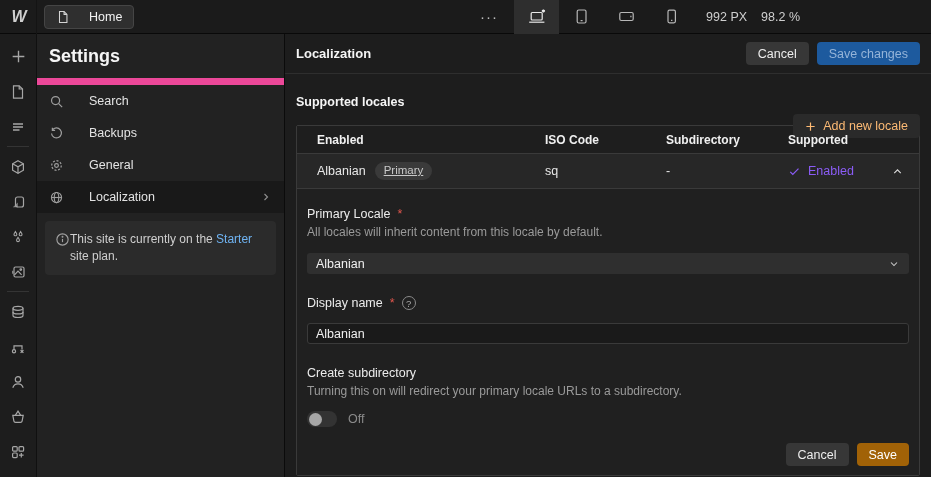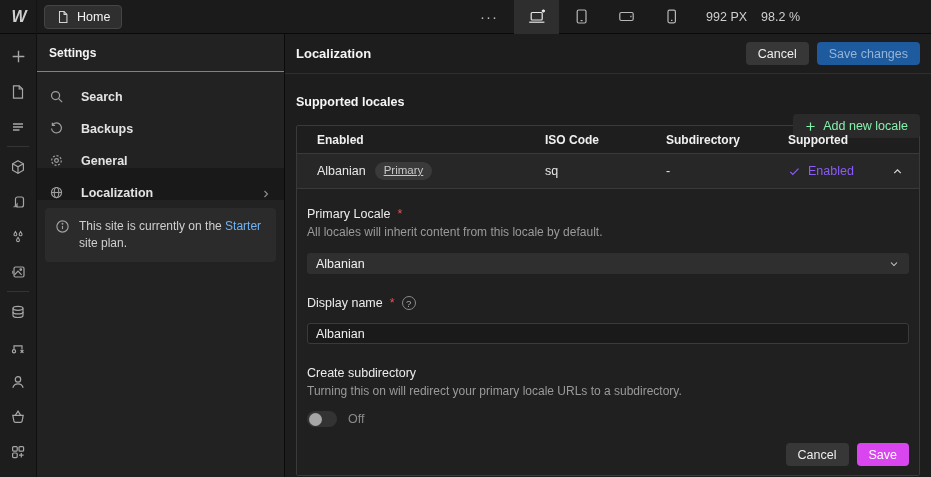--- a/index.html
+++ b/index.html
@@ -9,21 +9,21 @@
 
   .app { width:931px; height:477px; display:flex; flex-direction:column; }
 
   
   .topbar { height:34px; background:#1b1b1b; border-bottom:1px solid #090909;
     display:flex; align-items:center; flex:0 0 auto; }
   .logo { width:37px; height:34px; display:flex; align-items:center; justify-content:center;
     color:#cfcfcf; font-weight:900; font-style:italic; font-size:16px; letter-spacing:-2px;
     border-right:1px solid #141414; }
   .home-tab { margin-left:7px; height:24px; padding:0 11px; background:#2f2f2f;
-    border:1px solid #454545; border-radius:4px; display:flex; align-items:center; gap:7px;
+    border:1px solid #454545; border-radius:4px; display:flex; align-items:center; gap:19px;
     color:#f2f2f2; font-size:12.5px; }
   .tb-group { margin-left:auto; margin-right:131px; display:flex; align-items:center; height:34px; }
   .tb-btn { height:34px; display:flex; align-items:center; justify-content:center;
     color:#b8b8b8; background:transparent; border:none; }
   .tb-more { width:38px; font-size:15px; letter-spacing:1px; color:#bdbdbd; margin-right:6px; }
   .tb-dev { width:45px; }
   .tb-dev.active { background:#2e2e2e; color:#e8e8e8; }
   .tb-stat { color:#cfcfcf; font-size:12.5px; }
   .tb-stat.width { margin-left:12px; }
   .tb-stat.zoom { margin-left:14px; }
@@ -34,48 +34,48 @@
   
   .rail { width:37px; background:#1d1d1d; border-right:1px solid #101010;
     display:flex; flex-direction:column; align-items:center; padding-top:5px; flex:0 0 auto; }
   .rail-btn { width:36px; height:35px; display:flex; align-items:center; justify-content:center;
     color:#a6a6a6; background:transparent; border:none; flex:0 0 auto; }
   .rail-div { width:22px; border-top:1px solid #343434; margin:2px 0; }
 
   
   .settings { width:248px; background:#222222; border-right:1px solid #0b0b0b;
     display:flex; flex-direction:column; flex:0 0 auto; }
-  .settings-title { padding:12px 12px 11px 12px; font-size:12px; font-weight:bold;
-    color:#f5f5f5; border-bottom:1px solid #ec4899; }
-  .nav-item { height:32px; display:flex; align-items:flex-end; gap:17px; padding:0 12px;
-    color:#e3e3e3; font-size:12.5px; cursor:default;font-weight:bold; }
+  .settings-title { padding:12px 12px 11px 12px; font-size:18px; font-weight:bold;
+    color:#f5f5f5; border-bottom:7px solid #ec4899; }
+  .nav-item { height:32px; display:flex; align-items:center; gap:25px; padding:0 12px;
+    color:#e3e3e3; font-size:12.5px; cursor:default; }
   .nav-item .nicon { color:#9e9e9e; display:flex; }
   .nav-item.active { background:#191919; }
   .nav-item .chev { margin-left:auto; color:#8f8f8f; display:flex; }
   .notice { margin:8px 8px 0 8px; background:#2b2b2b; border-radius:4px; padding:10px;
-    display:flex; gap:9px; align-items:flex-start; }
+    display:flex; align-items:flex-start; }
   .notice .nicon { color:#a2a2a2; flex:0 0 auto; margin-top:1px; }
   .notice-text { font-size:12px; color:#cfcfcf; line-height:1.4; }
   .notice-text .link { color:#6fb3f2; }
 
   
   .main { flex:1; background:#1d1d1d; display:flex; flex-direction:column; min-width:0; }
   .main-header { height:40px; display:flex; align-items:center; padding:0 11px;
     border-bottom:1px solid #2e2e2e; flex:0 0 auto; }
   .main-title { font-size:13px; font-weight:bold; color:#f5f5f5; }
   .header-actions { margin-left:auto; display:flex; gap:8px; }
   .btn { height:23px; border:none; border-radius:4px; font-size:12.5px; padding:0 12px;
     font-family:inherit; display:flex; align-items:center; }
   .btn-cancel { background:#373737; color:#ededed; }
   .btn-savechanges { background:#1d5a9e; color:#95b4d8; }
 
   .content { padding:0 11px; }
   .section-row { margin-top:16px; margin-bottom:11px; display:flex; align-items:center; height:24px; }
   .section-title { font-size:12.5px; font-weight:bold; color:#f5f5f5; }
-  .btn-add { margin-left:auto; background:#2a2a2a; color:#86efac; height:24px;
+  .btn-add { margin-left:auto; background:#2a2a2a; color:#fdba74; height:24px;
     border:none; border-radius:4px; font-size:12.5px; padding:0 12px;
     display:flex; align-items:center; gap:7px; font-family:inherit;margin-top:48px; }
 
   .table { border:1px solid #3a3a3a; border-radius:2px; }
   .tgrid { display:grid; grid-template-columns:228px 121px 122px 1fr; align-items:center;
     padding:0 16px 0 20px; }
   .thead { height:28px; background:#1e1e1e; border-bottom:1px solid #3a3a3a;
     font-size:12px; font-weight:bold; color:#f0f0f0; }
   .trow { height:35px; background:#272727; border-bottom:1px solid #3a3a3a;
     font-size:12.5px; color:#e8e8e8; position:relative; }
@@ -99,21 +99,21 @@
   .gap1 { margin-top:22px; }
   .text-input { margin-top:13px; height:21px; width:100%; background:#1a1a1a;
     border:1px solid #3a3a3a; border-radius:3px; padding:0 8px; font-size:12.5px;
     color:#f0f0f0; font-family:inherit; display:flex; align-items:center; }
   .toggle-row { margin-top:13px; display:flex; align-items:center; gap:11px; }
   .toggle { width:30px; height:16px; border-radius:8px; background:#333333; position:relative; }
   .knob { position:absolute; left:2px; top:1.5px; width:13px; height:13px;
     border-radius:50%; background:#a6a6a6; }
   .toggle-label { font-size:12.5px; color:#8a8a8a; }
   .form-actions { margin-top:16px; display:flex; justify-content:flex-end; gap:8px; }
-  .btn-save { background:#d946ef; color:#ffffff; }
+  .btn-save { background:#a16207; color:#ffffff; }
 </style>
 </head>
 <body>
 
 <div class="app">
 
   <header class="topbar">
     <div class="logo">W</div>
     <div class="home-tab">
       <span>

